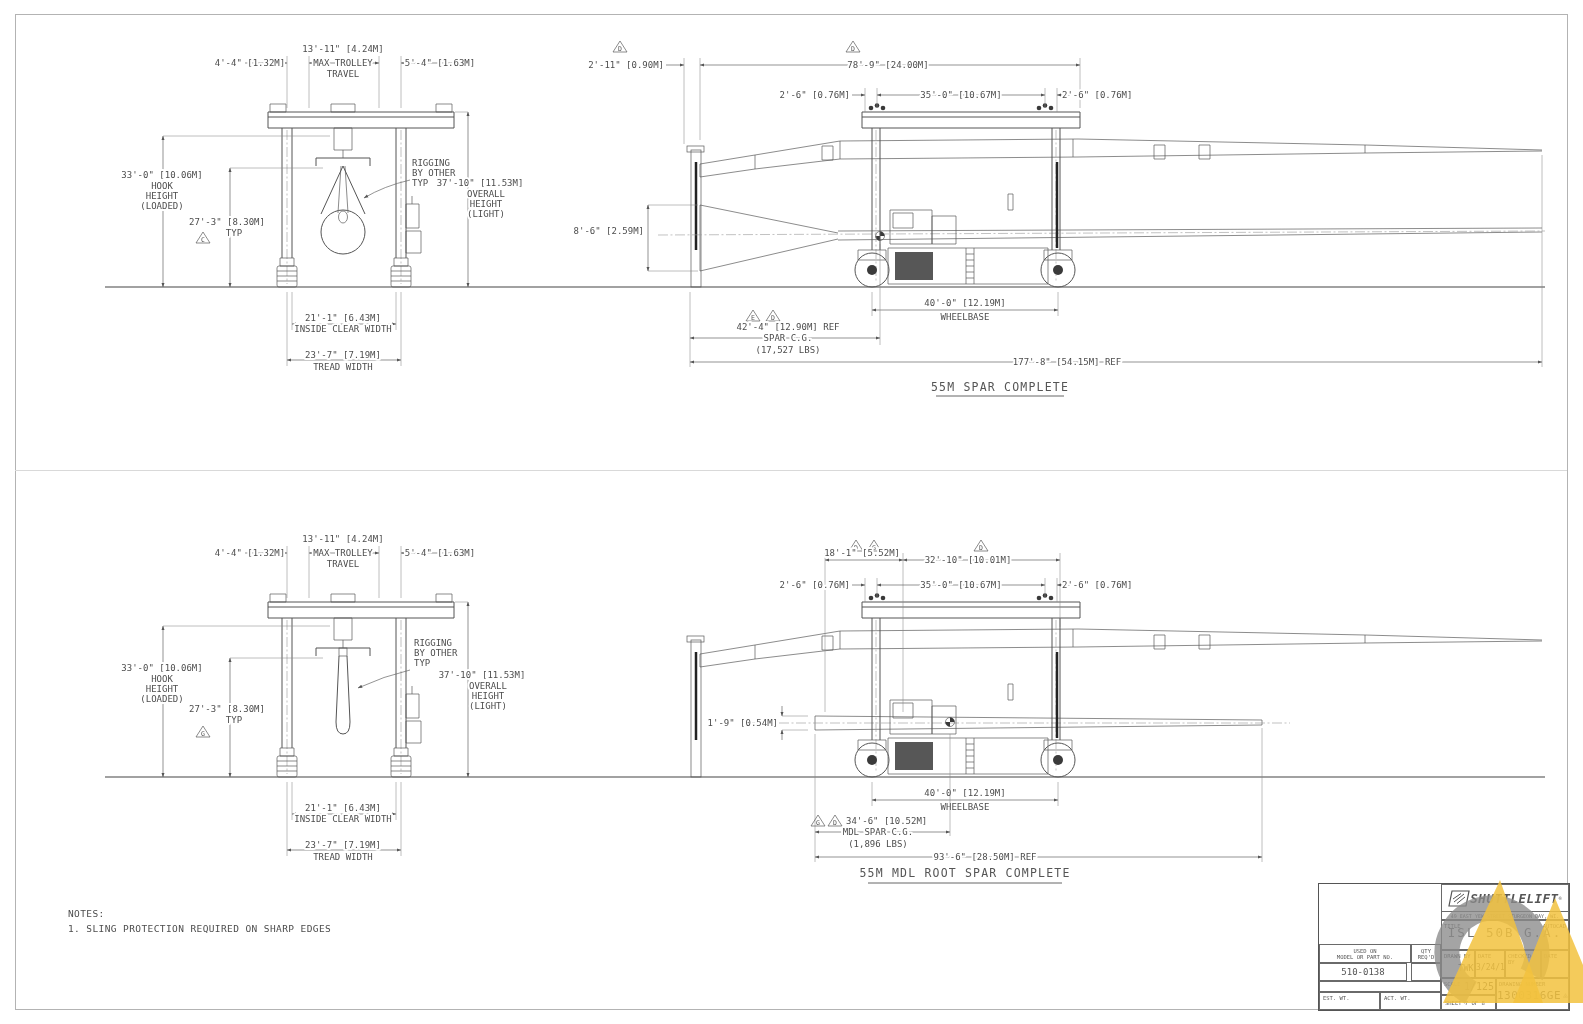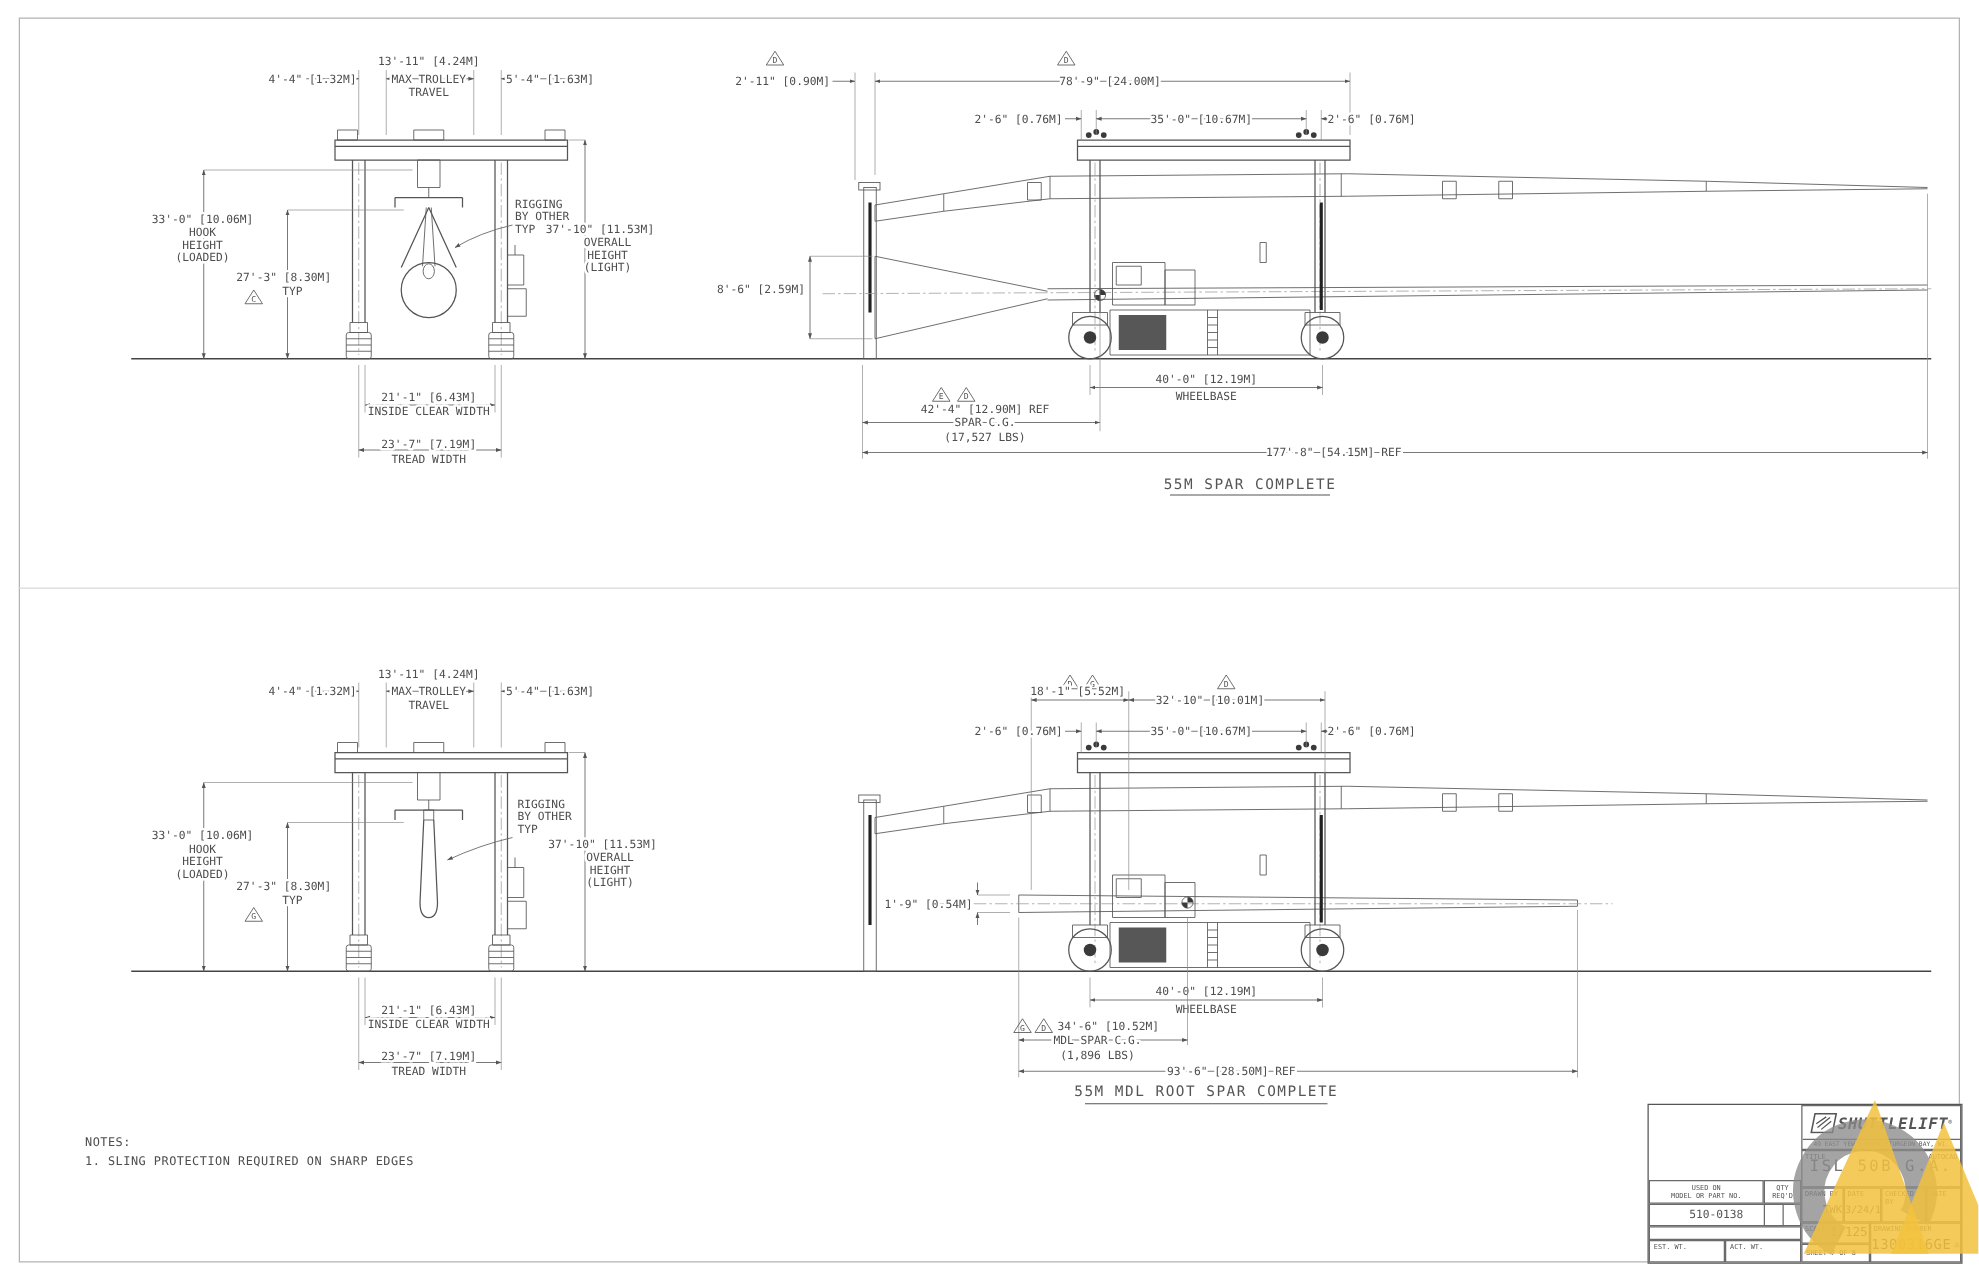--- a/index.html
+++ b/index.html
@@ -284,21 +284,21 @@
   
   <div id="tblock">
     <div class="cell" style="left:0;top:60px;width:92px;height:19px;text-align:center;padding-top:3px;">
       <div class="tiny">USED ON</div>
       <div class="tiny">MODEL OR PART NO.</div>
     </div>
     <div class="cell" style="left:92px;top:60px;width:30px;height:19px;text-align:center;padding-top:3px;">
       <div class="tiny">QTY</div>
       <div class="tiny">REQ'D</div>
     </div>
-    <div class="cell val" style="left:0;top:79px;width:108px;height:18px;text-align:center;line-height:17px;">510-0138</div>
+    <div class="cell val" style="left:0;top:79px;width:88px;height:18px;text-align:center;line-height:17px;">510-0138</div>
     <div class="cell" style="left:92px;top:79px;width:30px;height:18px;"></div>
     <div class="cell" style="left:0;top:97px;width:122px;height:11px;"></div>
     <div class="cell tiny" style="left:0;top:108px;width:61px;height:18px;padding:2px 0 0 3px;">EST. WT.</div>
     <div class="cell tiny" style="left:61px;top:108px;width:61px;height:18px;padding:2px 0 0 3px;">ACT. WT.</div>
 
     <div class="cell" style="left:122px;top:0;width:128px;height:36px;">
       <div id="brandrow">
         <svg width="22" height="17" viewBox="0 0 22 17">
           <path d="M4,1 L21,1 L18,16 L1,16 Z" fill="none" stroke="#555" stroke-width="1.2"></path>
           <path d="M6,12 L16,4 M5,9 L13,3.5 M9,13.5 L17,7" stroke="#555" stroke-width="1" fill="none"></path>

